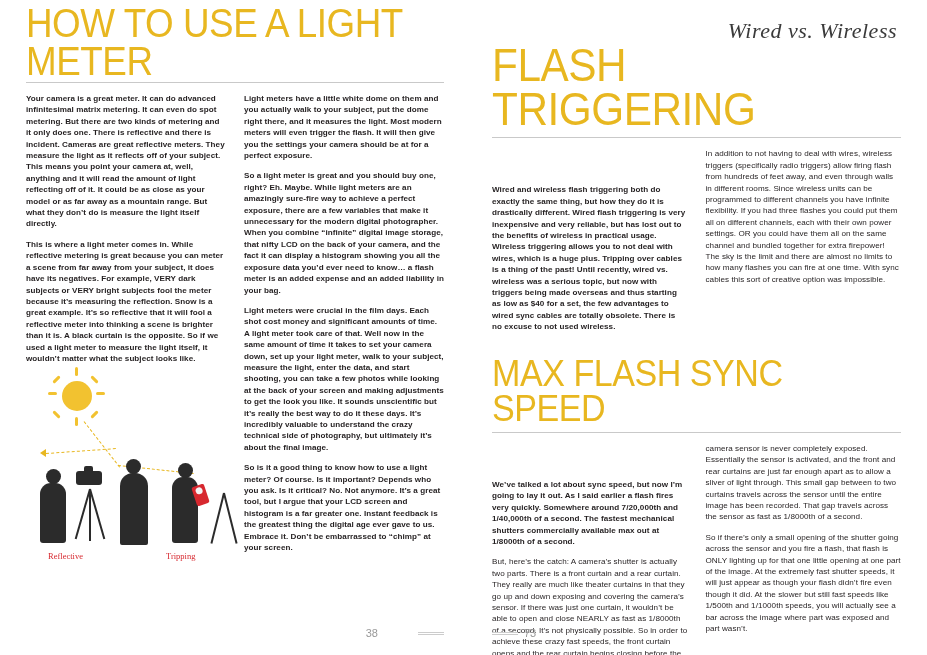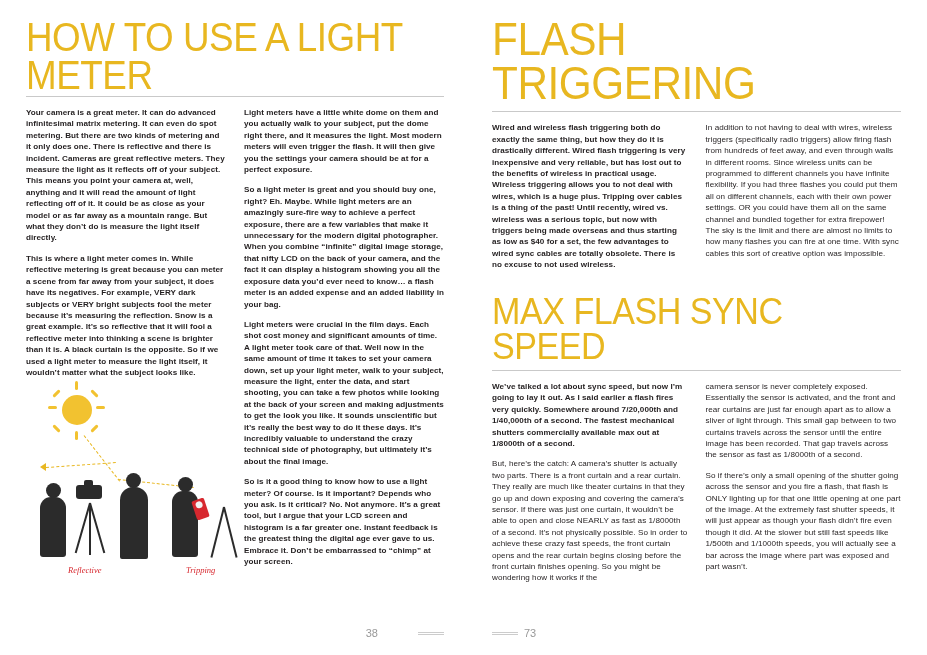--- a/index.html
+++ b/index.html
@@ -12,21 +12,21 @@
     overflow: hidden;
     position: relative;
   }
   .spread { display: flex; width: 927px; height: 655px; }
   .page {
     position: relative;
     height: 655px;
     background: #ffffff;
     overflow: hidden;
   }
-  .page-left { width: 470px; padding: 18px 26px 0 26px; }
+  .page-left { width: 470px; padding: 4px 26px 0 26px; }
   .page-right { width: 457px; padding: 18px 26px 0 22px; }
   .gutter {
     position: absolute;
     left: 470px; top: 0;
     width: 1px; height: 655px;
     background: #e2e2e2;
   }
 
   
   h1.title {
@@ -70,21 +70,21 @@
   p.body {
     font-size: 8.1px;
     line-height: 11.4px;
     color: #231f20;
     margin: 0 0 9px 0;
     text-align: left;
     font-weight: 700;
     letter-spacing: 0.05px;
   }
   p.body.normal { font-weight: 400; }
-  p.body.lead { font-weight: 700; }
+  p.body.lead { font-weight: 700; margin-top: 36px; }
 
   
   .illo {
     position: relative;
     width: 100%;
     height: 200px;
     margin-top: 6px;
   }
   .sun {
     position: absolute;
@@ -159,24 +159,22 @@
     content: "";
     position: absolute;
     width: 7px; height: 7px;
     border-radius: 50%;
     background: #f3f3f3;
     left: 3px; top: 2px;
   }
   .caption {
     position: absolute;
     font-family: "Liberation Serif", serif;
-    font-style: italic;
     font-size: 8.5px;
     color: #d7282f;
-    margin-left: 20px;
   }
 
   
   .folio {
     position: absolute;
     bottom: 16px;
     font-size: 11px;
     color: #999;
     display: flex;
     align-items: center;
@@ -259,20 +257,21 @@
     <div class="folio folio-left">
       <span>38</span>
       <span class="dash2"></span>
     </div>
   </div>
 
   <div class="gutter"></div>
 
   <div class="page page-right">
 
+    <div class="script">Wired vs. Wireless</div>
     <h1 class="title title-ft">FLASH TRIGGERING</h1>
     <div class="rule"></div>
 
     <div class="cols2">
       <div class="col">
         <p class="body lead">Wired and wireless flash triggering both do exactly the same thing, but how they do it is drastically different. Wired flash triggering is very inexpensive and very reliable, but has lost out to the benefits of wireless in practical usage. Wireless triggering allows you to not deal with wires, which is a huge plus. Tripping over cables is a thing of the past! Until recently, wired vs. wireless was a serious topic, but now with triggers being made overseas and thus starting as low as $40 for a set, the few advantages to wired sync cables are totally obsolete. There is no excuse to not used wireless.</p>
       </div>
       <div class="col">
         <p class="body normal">In addition to not having to deal with wires, wireless triggers (specifically radio triggers) allow firing flash from hundreds of feet away, and even through walls in different rooms. Since wireless units can be programmed to different channels you have infinite flexibility. If you had three flashes you could put them all on different channels, each with their own power settings. OR you could have them all on the same channel and bundled together for extra firepower! The sky is the limit and there are almost no limits to how many flashes you can fire at one time. With sync cables this sort of creative option was impossible.</p>
       </div>

